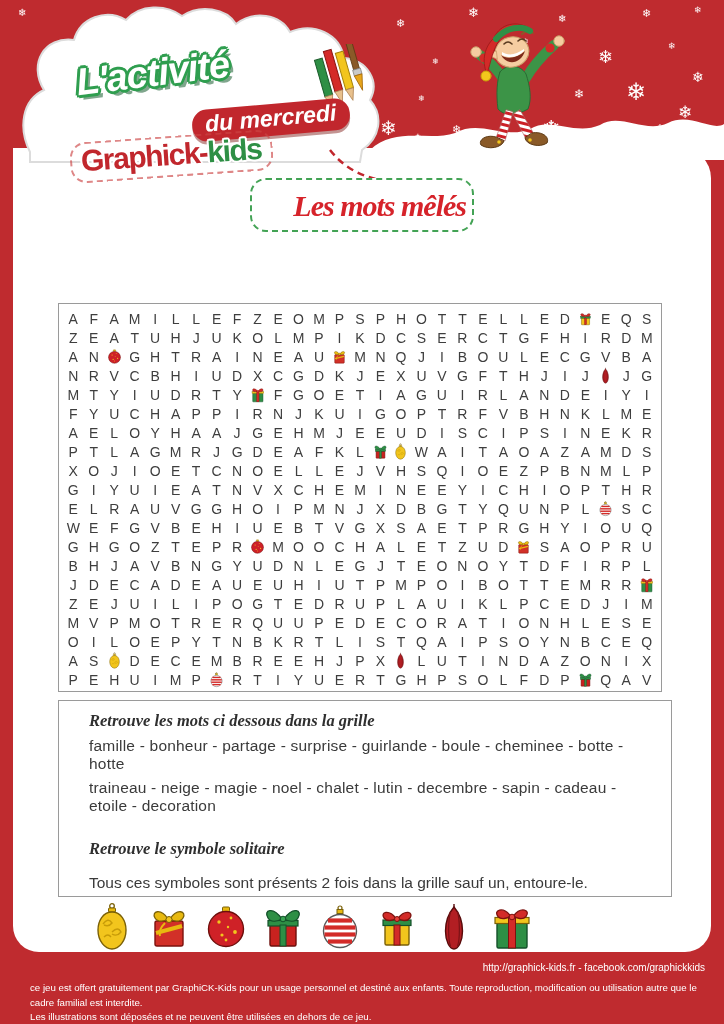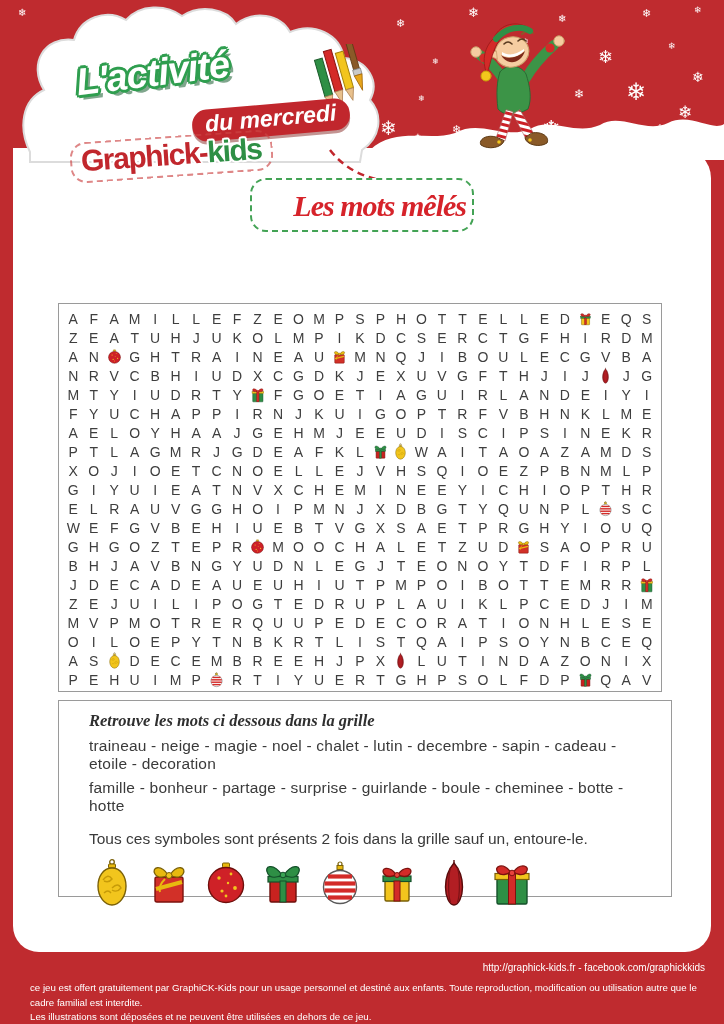--- a/index.html
+++ b/index.html
@@ -872,22 +872,23 @@
           </svg>
         </span>
         <span class="gc">Q</span>
         <span class="gc">A</span>
         <span class="gc">V</span>
       </div>
   </div>
 
   <div class="wbox">
     <div class="script-h">Retrouve les mots ci dessous dans la grille</div>
+    <div class="wline">famille - bonheur - partage - surprise - guirlande - boule - cheminee - botte - hotte</div>
     <div class="wline">traineau - neige - magie - noel - chalet - lutin - decembre - sapin - cadeau - etoile - decoration</div>
-    <div class="wline">famille - bonheur - partage - surprise - guirlande - boule - cheminee - botte - hotte</div>
+    <div class="script-h h2">Retrouve le symbole solitaire</div>
     <div class="instr">Tous ces symboles sont présents 2 fois dans la grille sauf un, entoure-le.</div>
     <div class="symrow">
         <svg class="bs" viewBox="0 0 44 52">
           <circle cx="22" cy="4" r="2.3" fill="none" stroke="#7a6007" stroke-width="1.3"></circle>
           <rect x="18.5" y="6" width="7" height="4" rx="1" fill="#e8b90f" stroke="#7a6007"></rect>
           <path d="M22 10 C31 10 36 19 36 28 C36 39 29 47 22 47 C15 47 8 39 8 28 C8 19 13 10 22 10 Z" fill="#f2c51d" stroke="#7a6007" stroke-width="1.4"></path>
           <path d="M13 22 q5 -7 9 -1 q-3 4 -8 2" fill="none" stroke="#c79b08" stroke-width="1.4"></path>
           <path d="M22 30 q6 -6 9 0 q-4 5 -9 2" fill="none" stroke="#c79b08" stroke-width="1.4"></path>
           <path d="M14 35 q4 -4 7 0" fill="none" stroke="#c79b08" stroke-width="1.4"></path>
         </svg>

